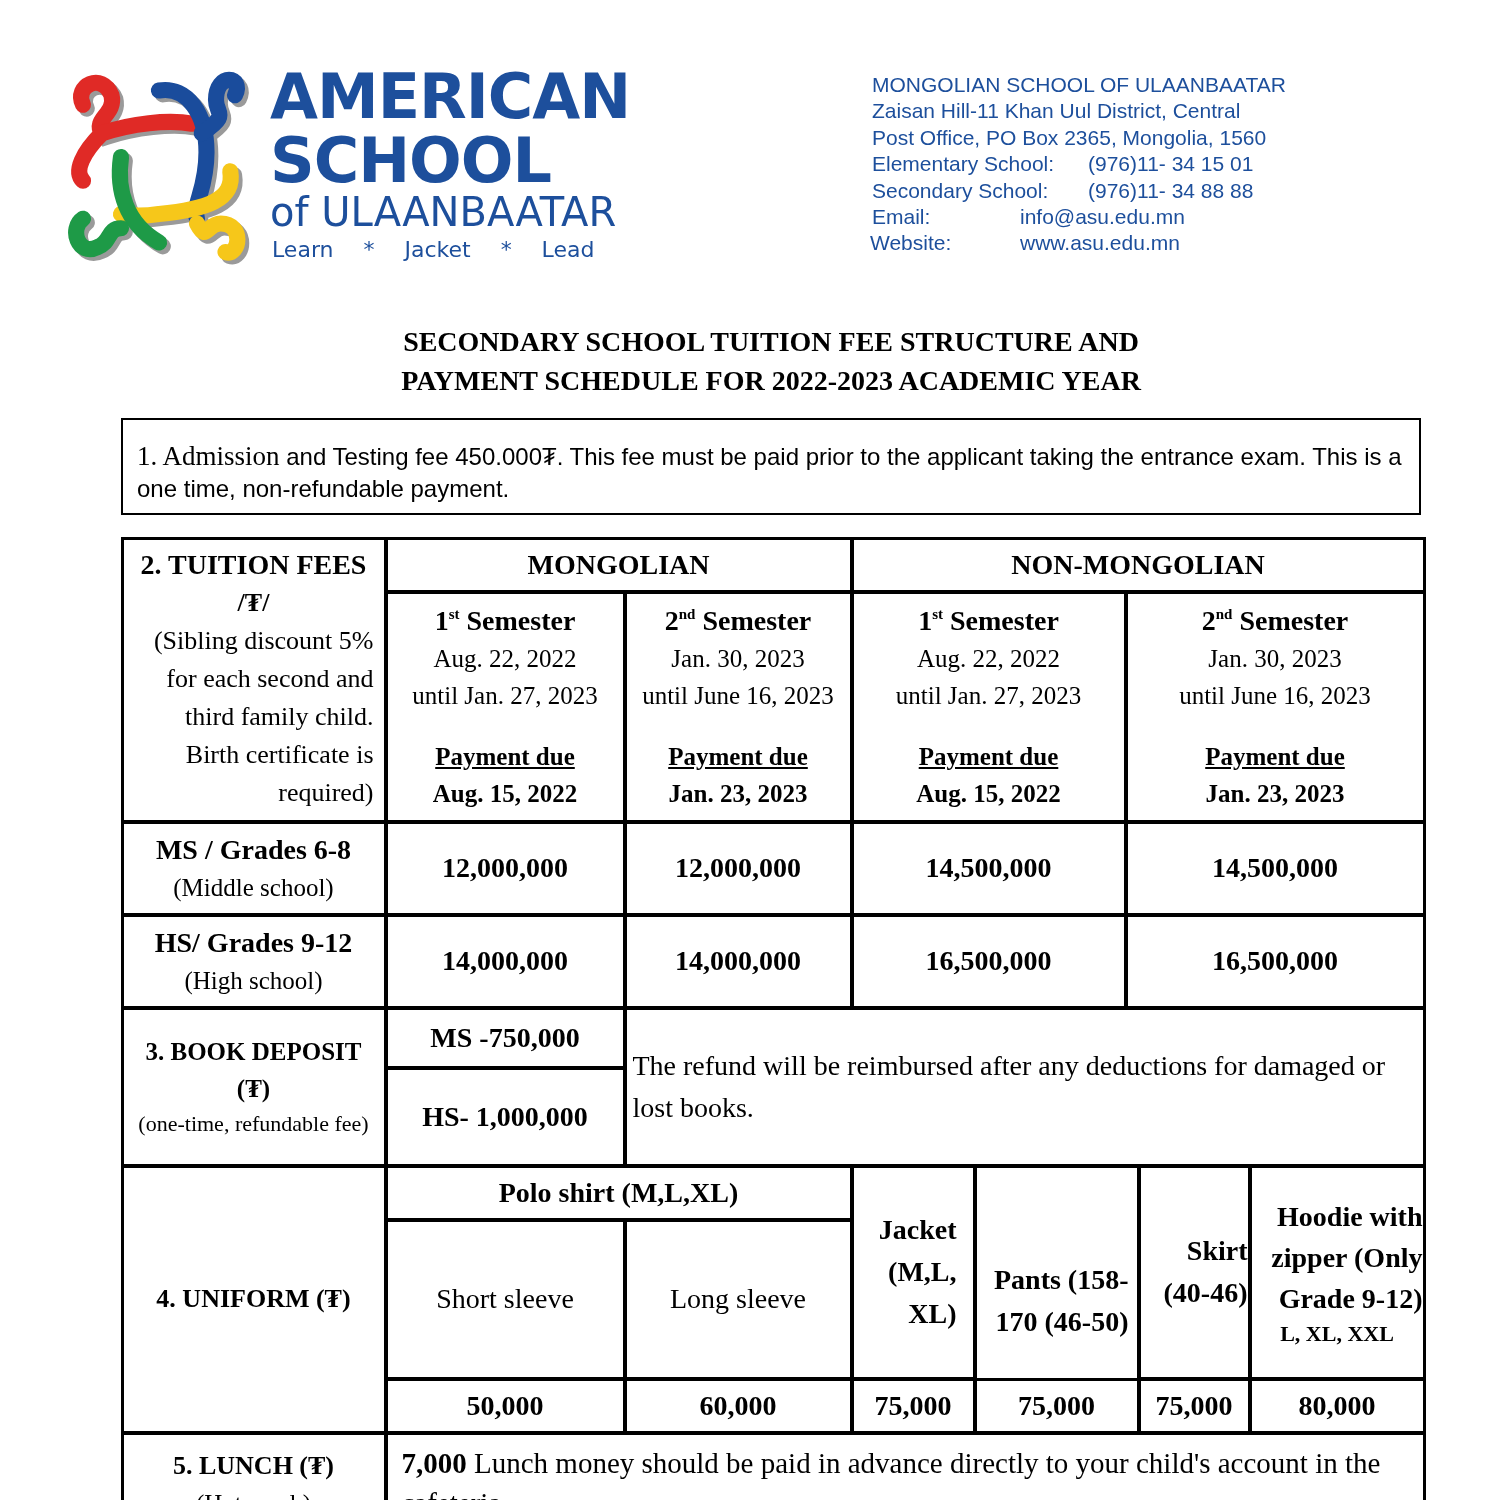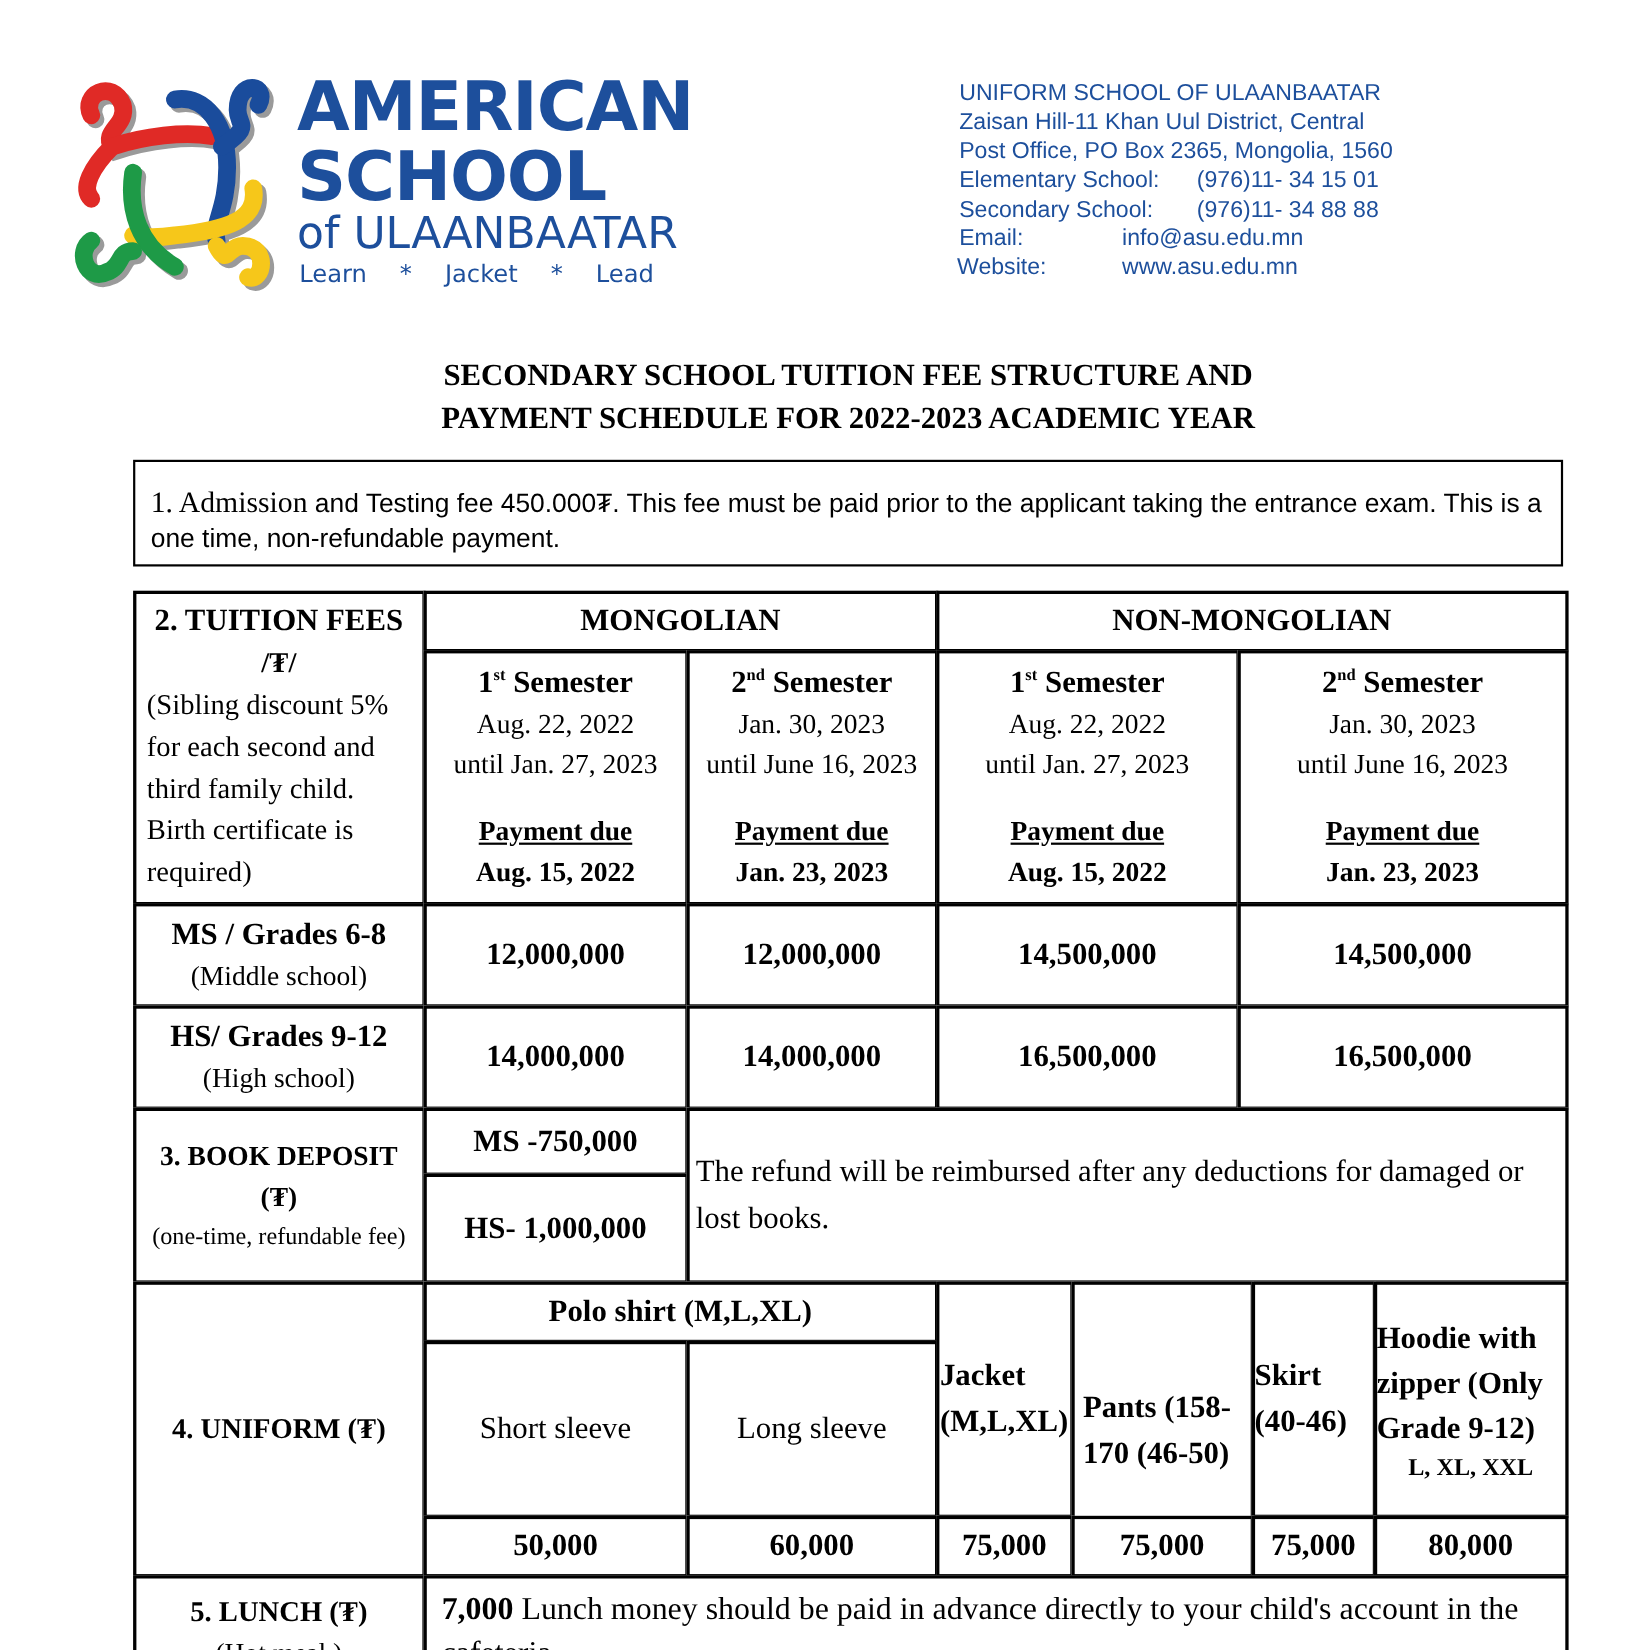--- a/index.html
+++ b/index.html
@@ -16,21 +16,21 @@
   .contact-row { white-space:nowrap; height:26.4px; position:relative; }
   .contact-row .k { position:absolute; left:0; }
   .contact-row .v { position:absolute; }
   
   .title { position:absolute; left:0; width:1542px; text-align:center; font-weight:bold; font-size:28px; line-height:39px; top:322px; }
   
   .adm-box { position:absolute; left:121px; top:418px; width:1300px; height:97px; border:2px solid #000; box-sizing:border-box; }
   .adm-text { position:absolute; left:14px; top:20px; width:1270px; font-family:"Liberation Sans", sans-serif; font-size:24px; line-height:32px; }
   .adm-text .lead { font-family:"Liberation Serif", serif; font-size:27px; }
   
-  .cell { position:absolute; box-sizing:border-box; border:3px solid #000; margin:-1.5px 0 0 -1.5px; display:flex; flex-direction:column; align-items:center; justify-content:center; text-align:left; background:#fff; }
+  .cell { position:absolute; box-sizing:border-box; border:3px solid #000; margin:-1.5px 0 0 -1.5px; display:flex; flex-direction:column; align-items:center; justify-content:center; text-align:right; background:#fff; }
   .b { font-weight:bold; }
   .f28 { font-size:28px; line-height:38px; }
   .f26 { font-size:26px; line-height:38px; }
   .f25 { font-size:25px; line-height:37px; }
   .f22 { font-size:22px; line-height:34px; }
   .u { text-decoration:underline; }
   sup { font-size:15px; line-height:0; vertical-align:11px; }
   .gap { height:24px; }
   .left { align-items:flex-start; text-align:left; }
 </style>
@@ -62,21 +62,21 @@
   <div class="logo-text">
     <div class="logo-line1">AMERICAN</div>
     <div class="logo-line2">SCHOOL</div>
     <div class="logo-line3">of ULAANBAATAR</div>
     <div class="logo-line4" style="white-space:pre;">Learn  *  Jacket  *  Lead</div>
   </div>
 </div>
 
 <div class="contact">
   <div class="contact-row">
-      <span class="k">UNIFORM SCHOOL OF ULAANBAATAR</span>
+      <span class="k">MONGOLIAN SCHOOL OF ULAANBAATAR</span>
     </div>
   <div class="contact-row">
       <span class="k">Zaisan Hill-11 Khan Uul District, Central</span>
     </div>
   <div class="contact-row">
       <span class="k">Post Office, PO Box 2365, Mongolia, 1560</span>
     </div>
   <div class="contact-row">
       <span class="k">Elementary School:</span>
       <span class="v" style="left:216px">(976)11- 34 15 01</span>
@@ -207,21 +207,21 @@
   <div class="cell" style="left:386px;top:1166px;width:468px;height:56px;">
       <div class="b f28">Polo shirt (M,L,XL)</div>
     </div>
   <div class="cell" style="left:386px;top:1220px;width:241px;height:161px;">
       <div class="f28">Short sleeve</div>
     </div>
   <div class="cell" style="left:625px;top:1220px;width:229px;height:161px;">
       <div class="f28">Long sleeve</div>
     </div>
   <div class="cell" style="left:852px;top:1166px;width:125px;height:215px;">
-      <div class="b f28" style="line-height:42px;padding:0 1px;word-break:break-all;">Jacket (M,L,XL)</div>
+      <div class="b f28" style="line-height:42px;padding:0 16px;word-break:break-all;">Jacket (M,L,XL)</div>
     </div>
   <div class="cell" style="left:975px;top:1166px;width:166px;height:273px;">
       <div class="b f28" style="line-height:42px;padding:0 8px;">Pants (158-170 (46-50)</div>
     </div>
   <div class="cell" style="left:1139px;top:1166px;width:113px;height:215px;">
       <div class="b f28" style="line-height:42px;">Skirt (40-46)</div>
     </div>
   <div class="cell" style="left:1250px;top:1166px;width:177px;height:215px;">
     <div class="b f28" style="line-height:41px;">Hoodie with zipper (Only Grade 9-12)</div>
     <div class="b f22" style="line-height:30px;">L, XL, XXL</div>

